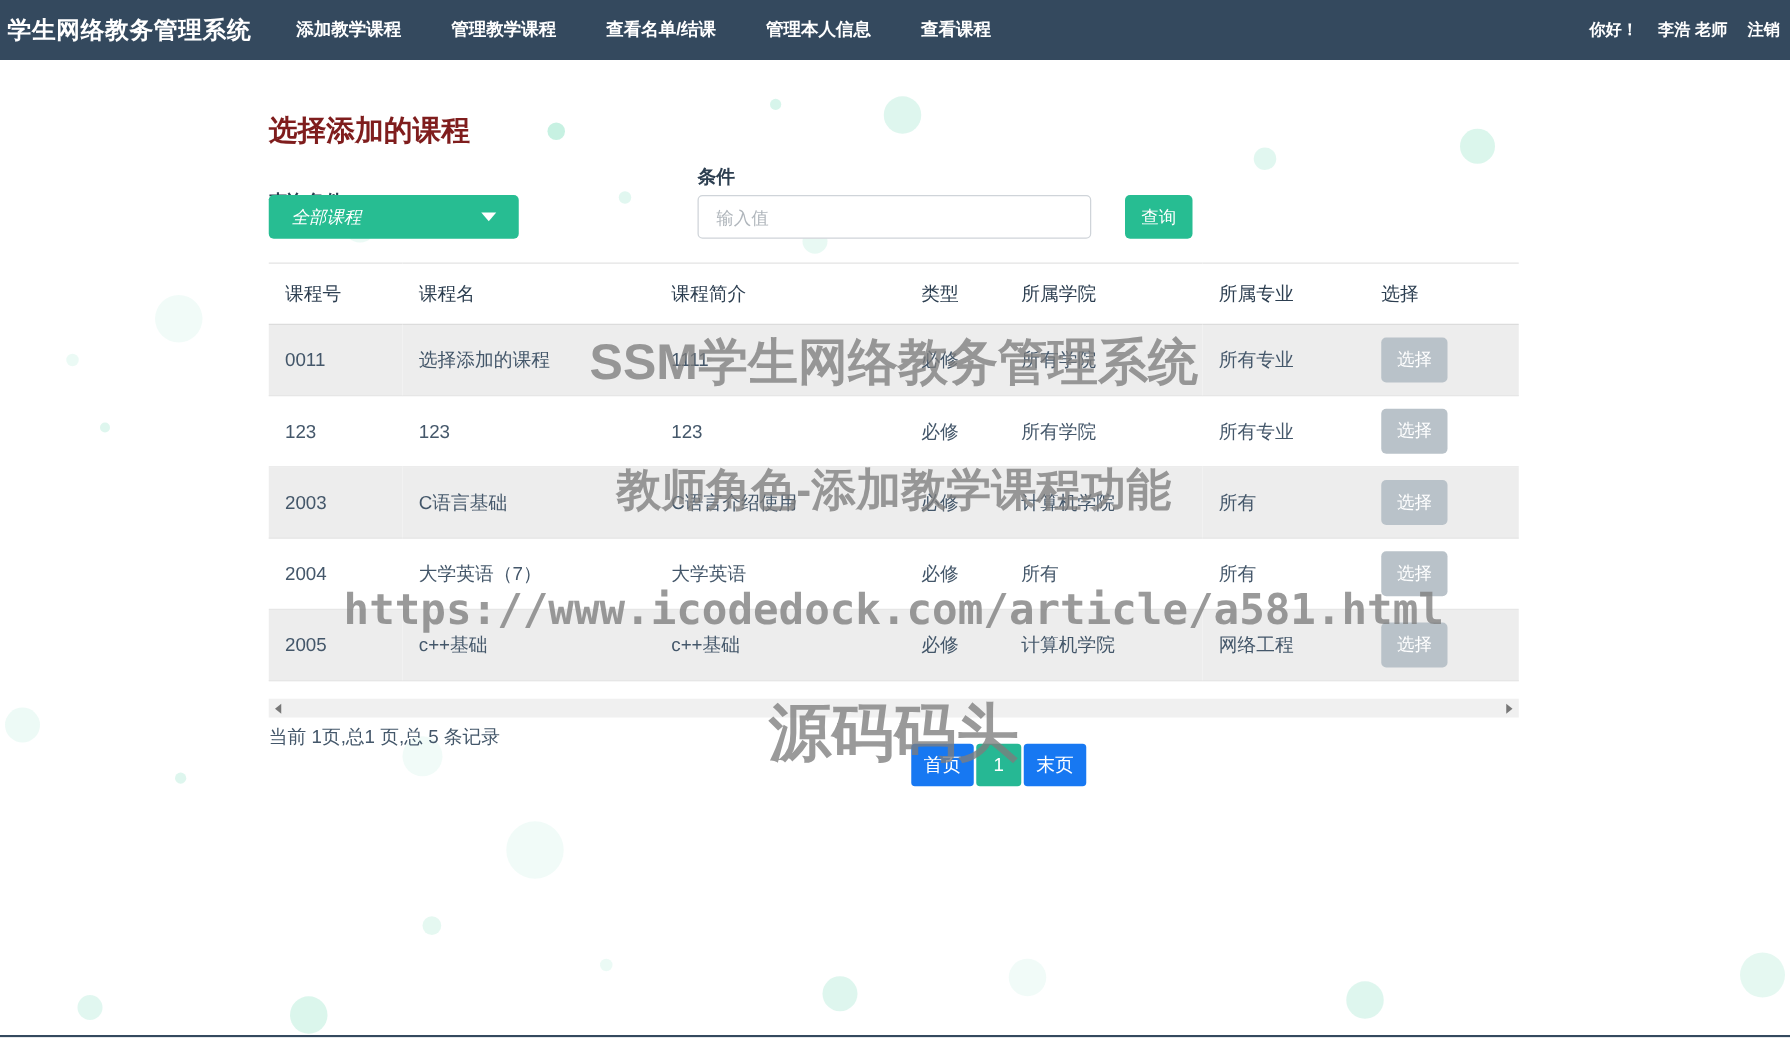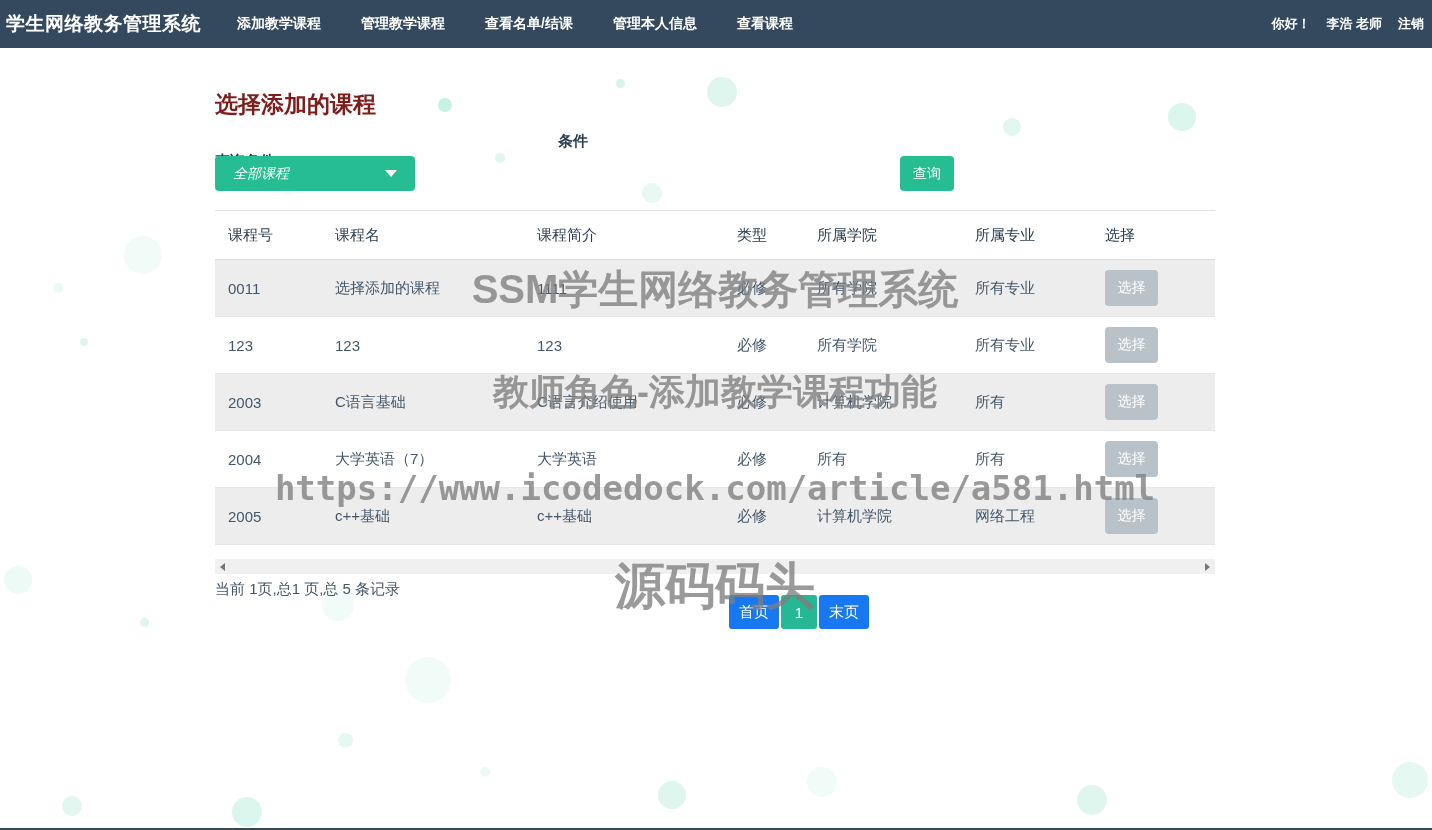--- a/index.html
+++ b/index.html
@@ -168,20 +168,21 @@
 
     <h1 class="page-title">选择添加的课程</h1>
 
     <div class="field-label lbl-filter">查询条件</div>
     <div class="dropdown">
       <span>全部课程</span>
       <span class="caret"></span>
     </div>
 
     <div class="field-label lbl-cond">条件</div>
+    <input class="cond-input" type="text" placeholder="输入值" style="">
     <button class="search-btn">查询</button>
 
     <table class="course-table">
       <colgroup>
         <col style="width:107px">
           <col style="width:202px">
           <col style="width:200px">
         <col style="width:80px">
           <col style="width:158px">
           <col style="width:130px">

